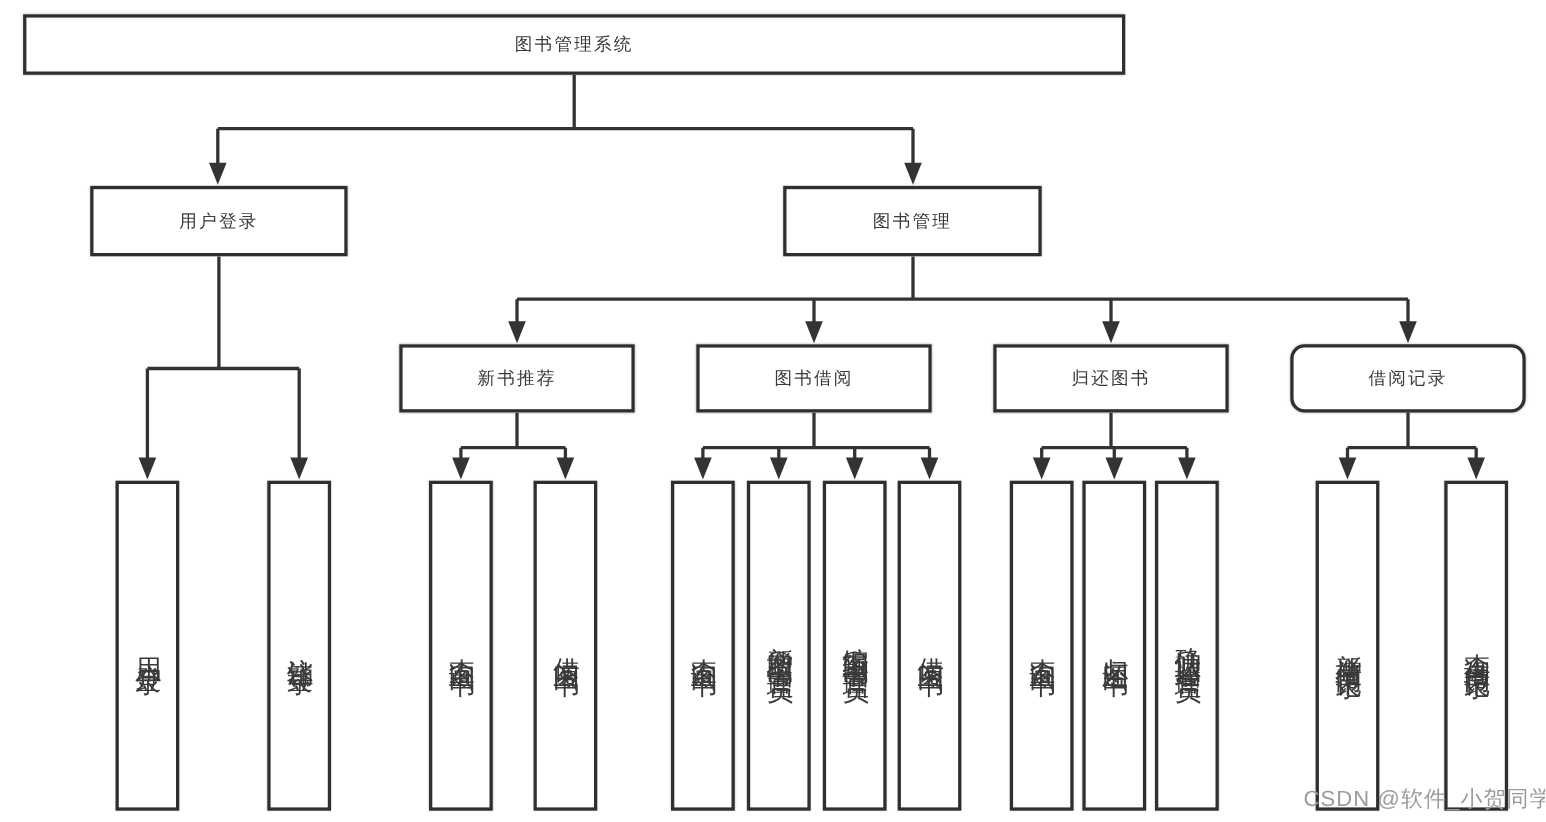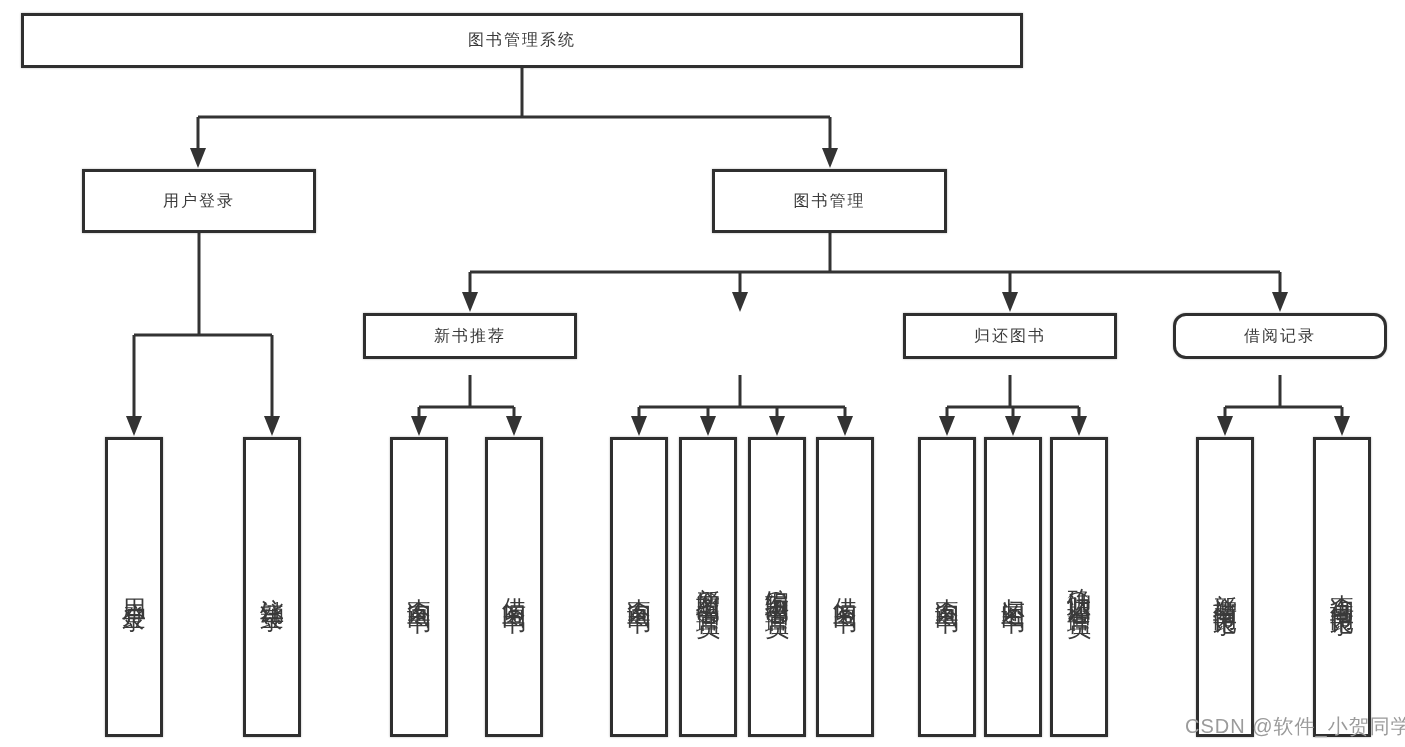--- a/index.html
+++ b/index.html
@@ -35,21 +35,21 @@
     z-index: 2;
     box-shadow: 0 0 2px rgba(0,0,0,0.30);
   }
 
   .h-node { letter-spacing: 2px; }
 
   .node-root  { left: 21px;  top: 13px;  width: 1002px; height: 55px; }
   .node-l2a   { left: 82px;  top: 169px; width: 234px;  height: 64px; }
   .node-l2b   { left: 712px; top: 169px; width: 235px;  height: 64px; }
 
-  .node-l3 { top: 313px; width: 214px; height: 46px; }
+  .node-l3 { top: 313px; width: 214px; height: 62px; }
   .node-l3a { left: 363px; }
   .node-l3b { left: 633px; }
   .node-l3c { left: 903px; }
   .node-l3d { left: 1173px; border-radius: 13px; }
 
   .leaf {
     top: 437px;
     width: 58px;
     height: 300px;
     writing-mode: vertical-rl;
@@ -163,20 +163,21 @@
       <polygon points="1334,416 1350,416 1342,436"></polygon>
     </g>
   </svg>
 
   <div class="node h-node node-root">图书管理系统</div>
 
   <div class="node h-node node-l2a">用户登录</div>
   <div class="node h-node node-l2b">图书管理</div>
 
   <div class="node h-node node-l3 node-l3a">新书推荐</div>
+  <div class="node h-node node-l3 node-l3b">图书借阅</div>
   <div class="node h-node node-l3 node-l3c">归还图书</div>
   <div class="node h-node node-l3 node-l3d">借阅记录</div>
 
   <div class="node leaf leaf-1">用户登录</div>
   <div class="node leaf leaf-2">注销登录</div>
 
   <div class="node leaf leaf-3">查询图书</div>
   <div class="node leaf leaf-4">借阅图书</div>
 
   <div class="node leaf leaf-5">查询图书</div>

